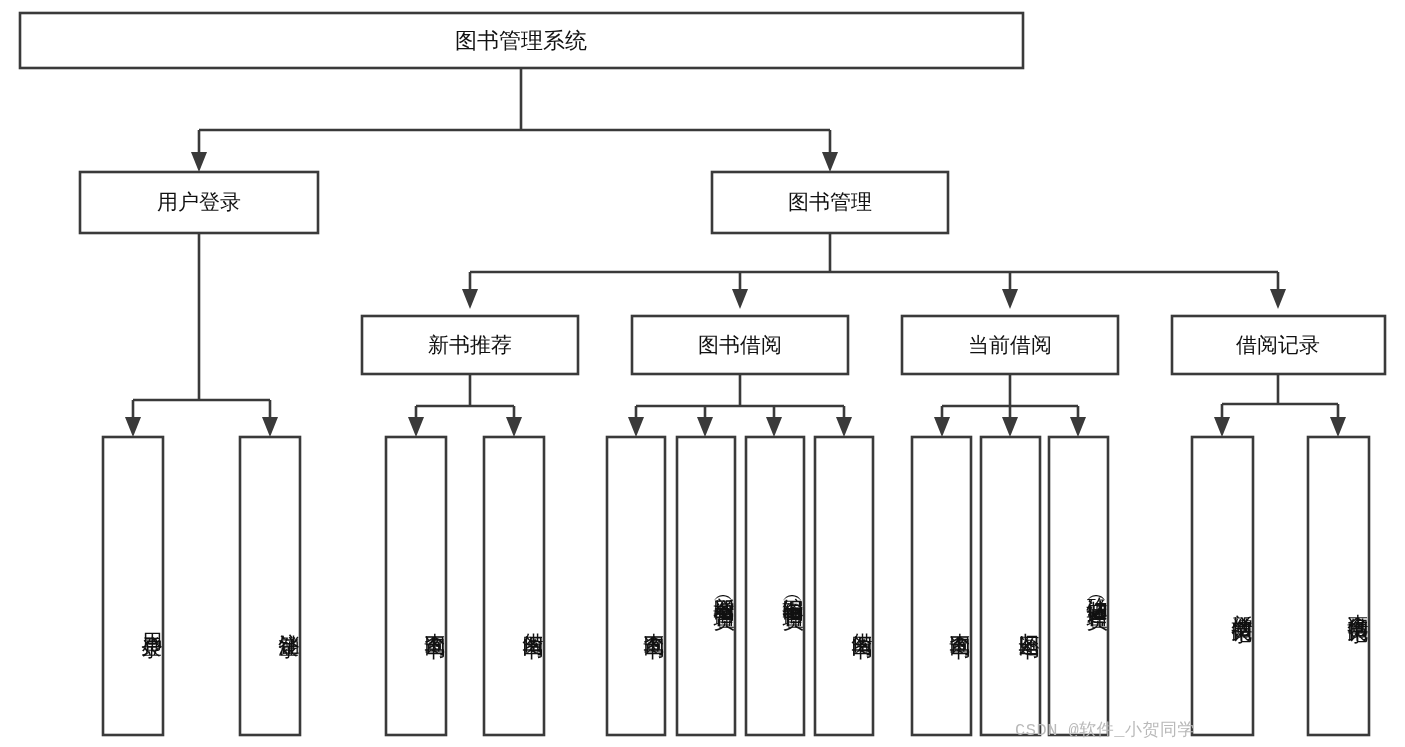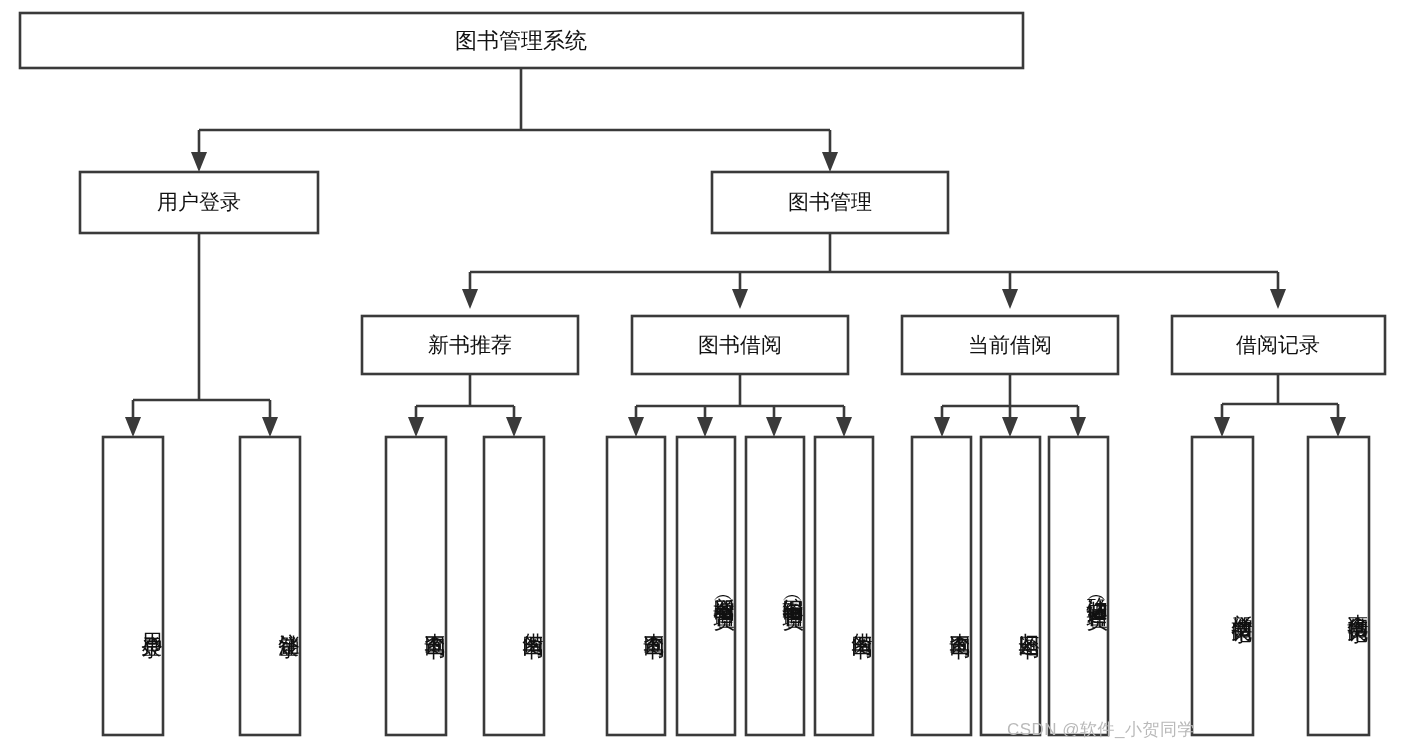--- a/index.html
+++ b/index.html
@@ -67,21 +67,21 @@
     text-align: center;
     pointer-events: none;
     display: flex;
     align-items: flex-start;
     justify-content: center;
   }
   .watermark {
     position: absolute;
     right: 12px;
     bottom: 6px;
-    font-family: Liberation Sans, sans-serif;
+    font-family: Liberation Mono, monospace;
     font-size: 17px;
     color: #b9b9b9;
     letter-spacing: 0.5px;
     white-space: nowrap;
   }
 </style>
 </head>
 <body>
 
 <div id="diagram-root">

